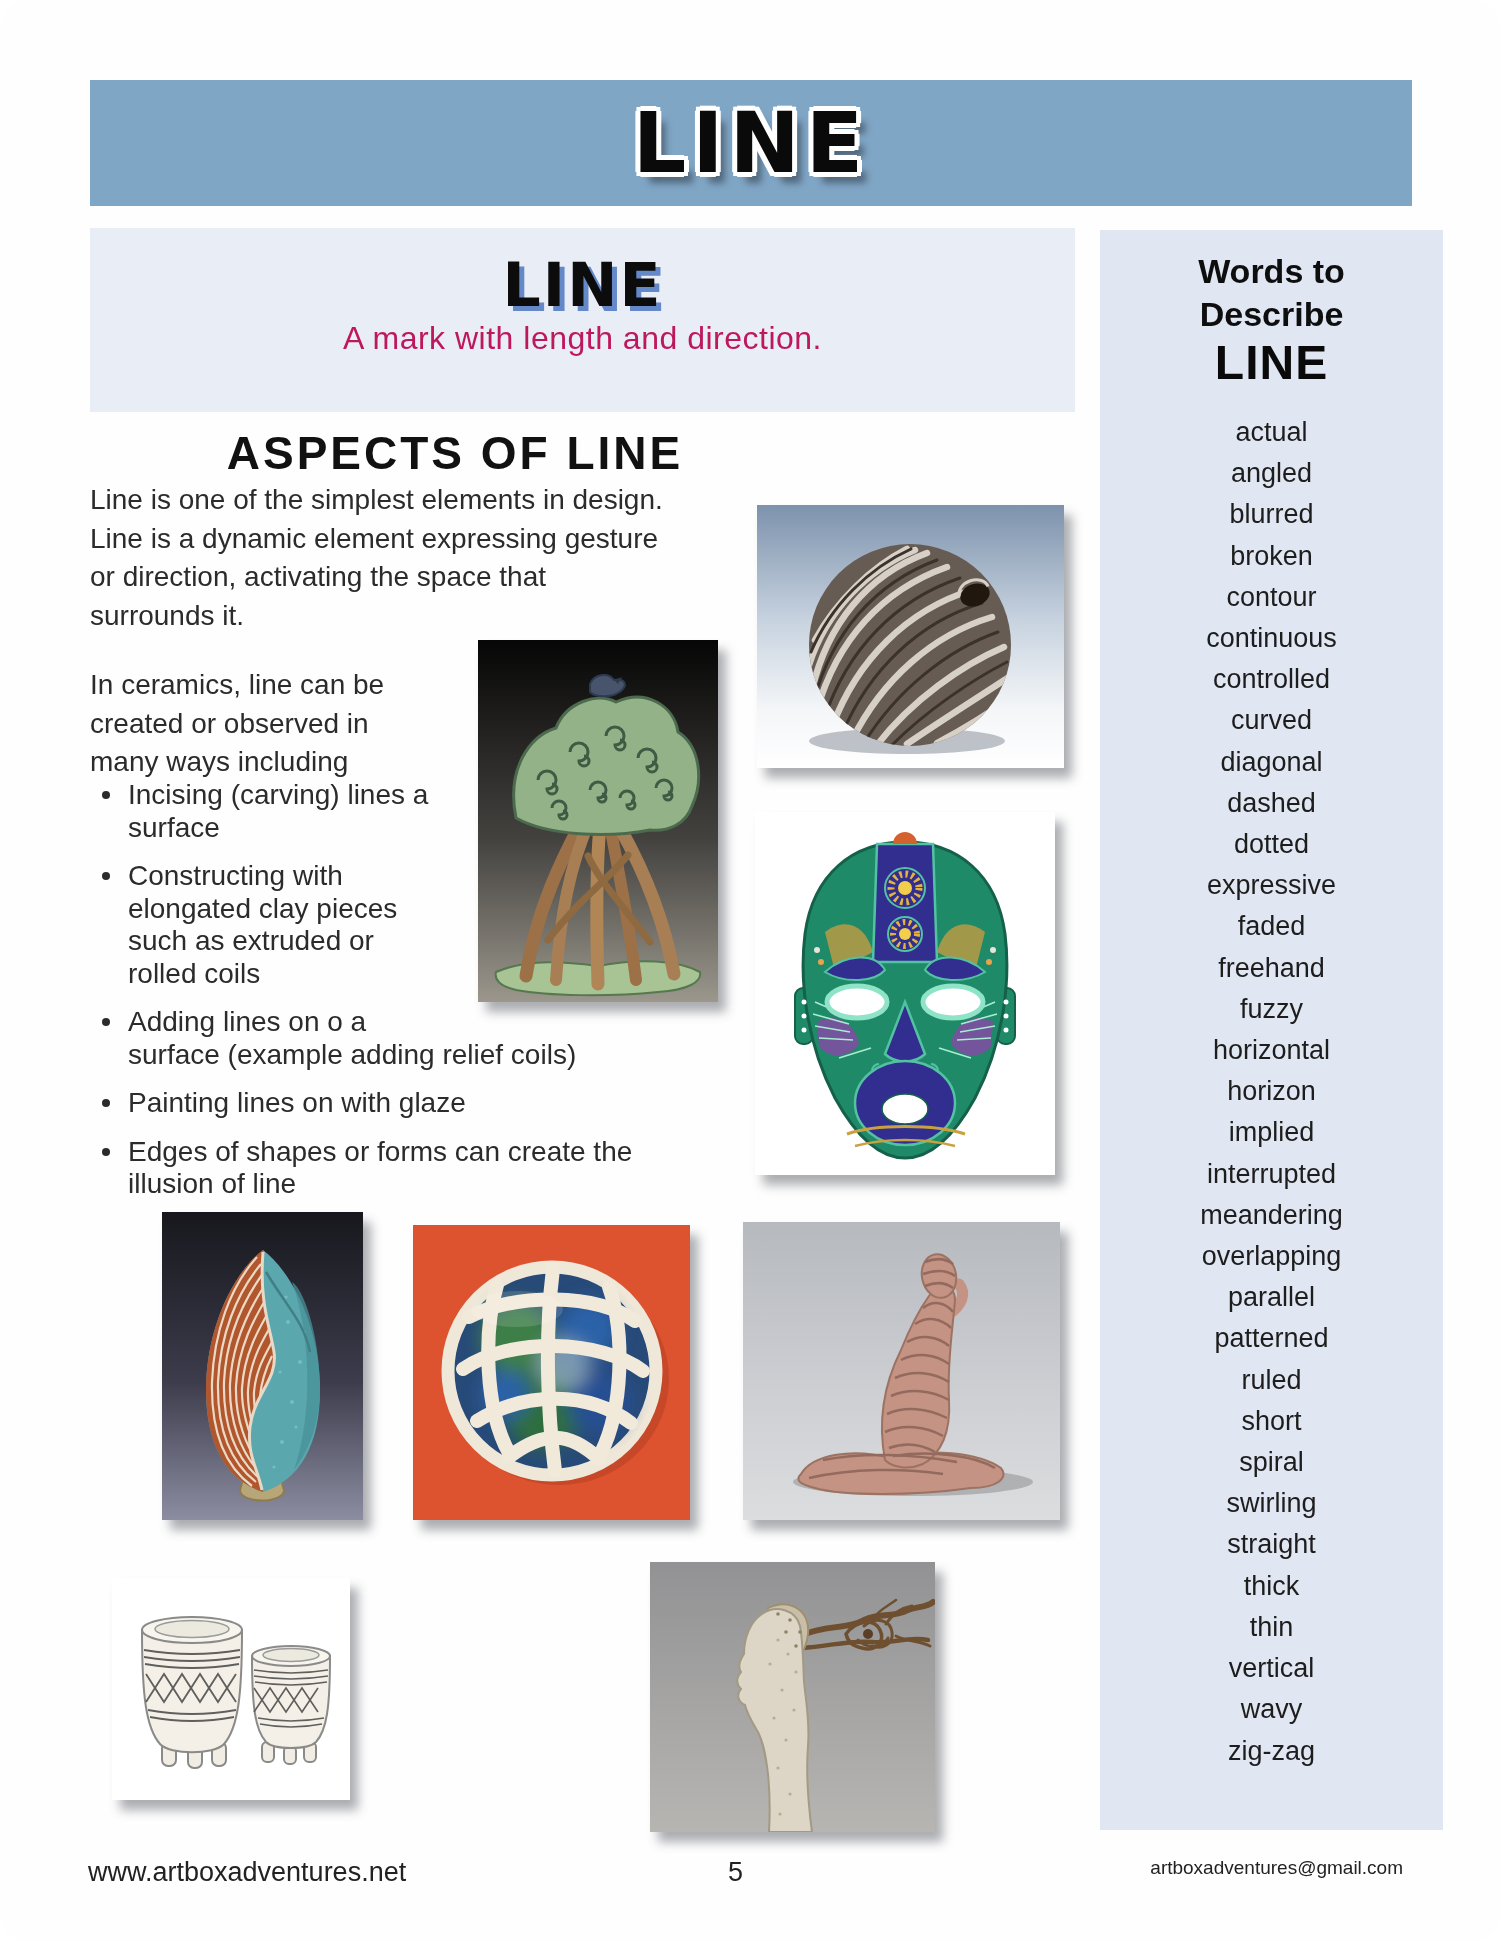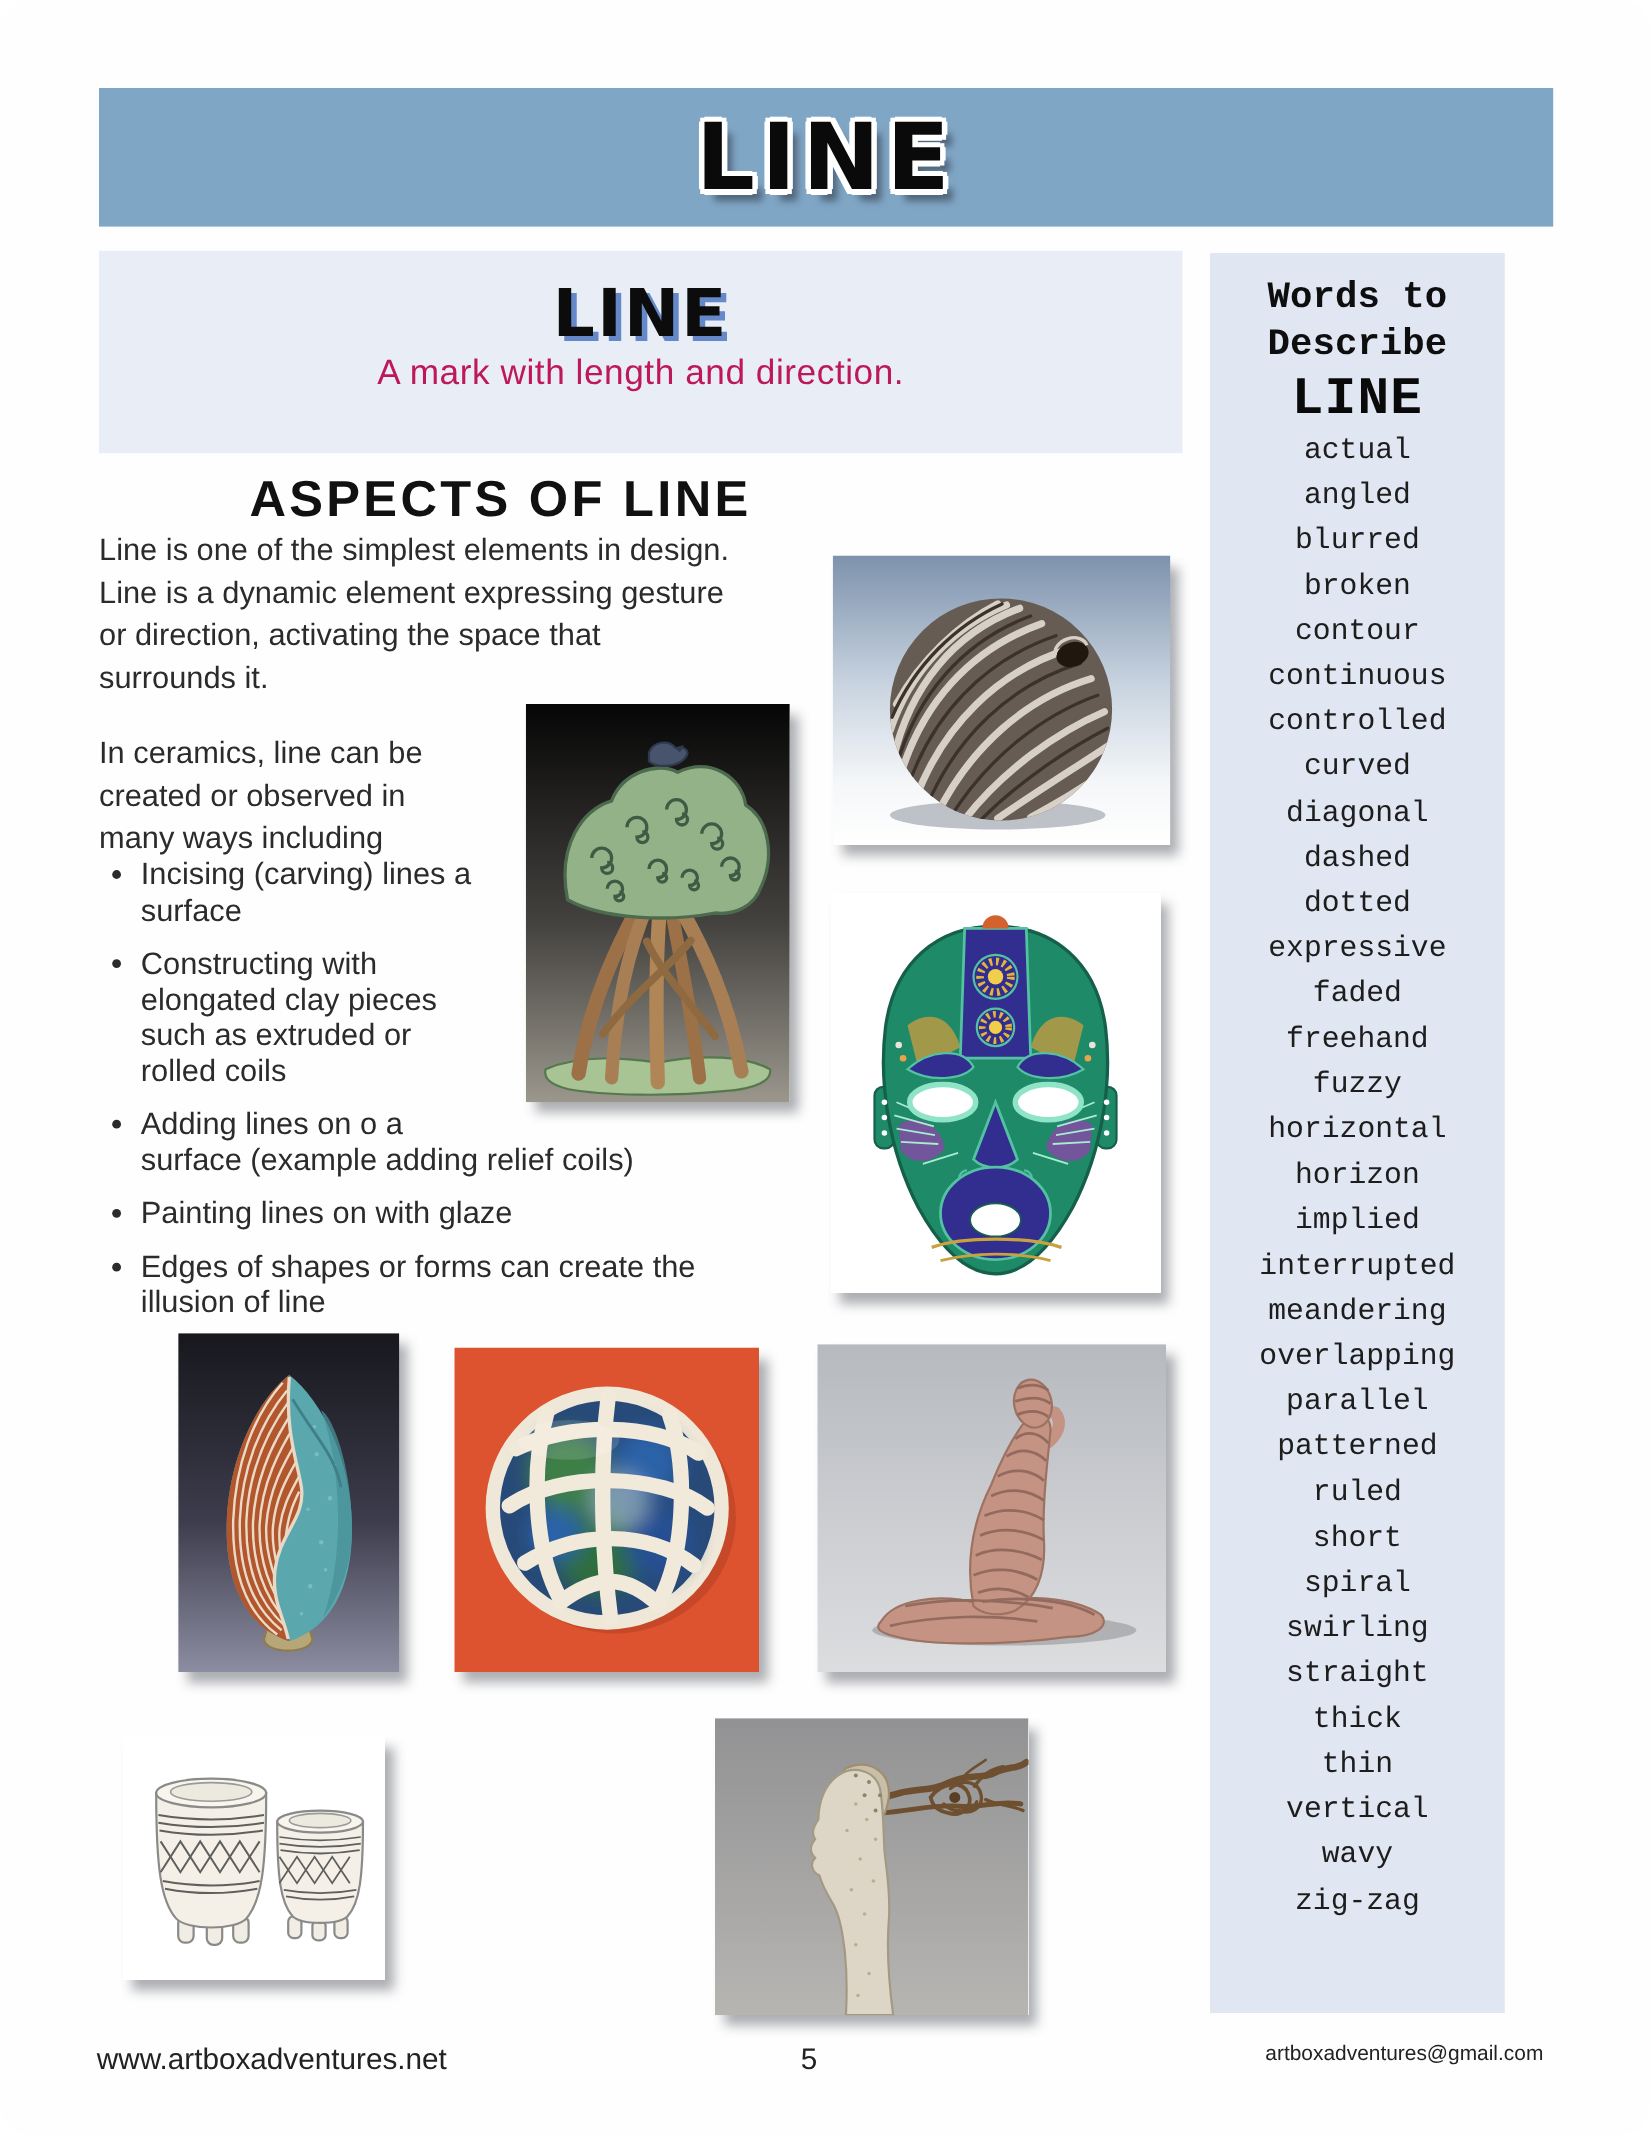--- a/index.html
+++ b/index.html
@@ -18,25 +18,25 @@
   .tb-sub{font-size:32px;letter-spacing:.5px;color:#be185d;}
   .aspects{position:absolute;left:90px;top:426px;width:730px;text-align:center;
            font-size:46px;font-weight:700;letter-spacing:3px;color:#111;}
   .para{position:absolute;left:90px;white-space:pre-line;font-size:28px;line-height:38.5px;color:#2b2b2b;}
   .p1{top:481px;width:720px;}
   .p2{top:666px;width:460px;}
   .bullets{position:absolute;left:90px;top:779px;width:720px;margin:0;padding:0;list-style:none;}
   .bullets li{position:relative;padding-left:38px;margin:0 0 16px 0;white-space:pre-line;
               font-size:28px;line-height:32.5px;color:#2b2b2b;}
   .bullets li::before{content:"";position:absolute;left:12px;top:12px;width:8px;height:8px;border-radius:50%;background:#2b2b2b;}
-  .sidebar{position:absolute;left:1100px;top:230px;width:268px;height:1600px;background:var(--sidebar_bg);text-align:center;font-family:Liberation Mono, monospace;}
+  .sidebar{position:absolute;left:1100px;top:230px;width:343px;height:1600px;background:var(--sidebar_bg);text-align:center;}
   .sb-h1{font-size:34px;font-weight:700;line-height:43px;color:#0e0e0e;}
   .sb-h1.first{margin-top:20px;}
   .sb-h2{font-size:48px;font-weight:800;line-height:54px;letter-spacing:1px;color:#0a0a0a;}
-  .sb-words{}
+  .sb-words{margin-top:22px;}
   .sb-word{font-size:27px;line-height:41.2px;color:#1d1d1d;}
   .photo{position:absolute;box-shadow:8px 10px 10px rgba(70,75,85,.45);line-height:0;}
   .photo svg{display:block;}
   .footer-site{position:absolute;left:88px;top:1857px;font-size:27px;color:#222;}
   .footer-page{position:absolute;left:728px;top:1857px;font-size:27px;color:#222;}
   .footer-email{position:absolute;right:97px;top:1857px;font-size:19px;color:#222;}
 </style>
 </head>
 <body>
 

